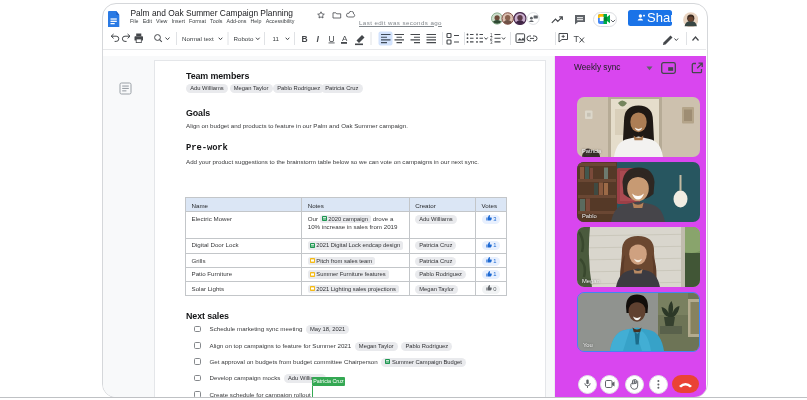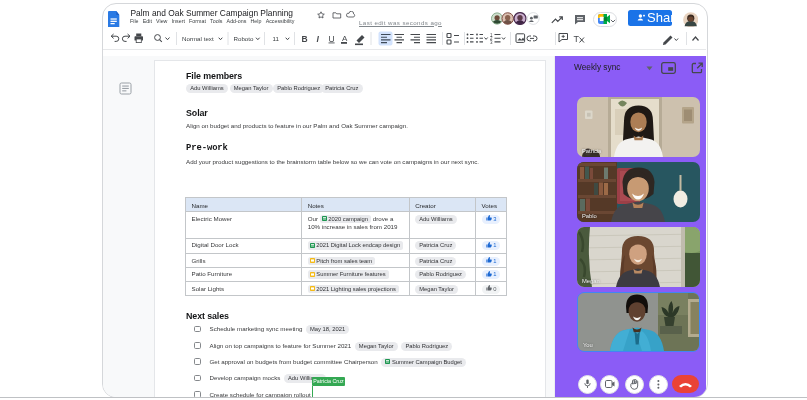--- a/index.html
+++ b/index.html
@@ -25,21 +25,21 @@
 .chip { display:inline-block; background:#e9eaed; border-radius:2.5px; font-size:5.8px; color:#303134; line-height:8.6px; height:8.6px; padding:0 3px 0 2px; white-space:nowrap; position:relative; }
 .cbx { position:absolute; width:6.8px; height:6.8px; border:1px solid #85888c; border-radius:1.6px; background:#fff; }
 .ni { position:absolute; font-size:6.2px; color:#38393b; line-height:8px; white-space:nowrap;}
 
 #tbl { position:absolute; left:82px; top:141px; width:321.5px; border-collapse:collapse; }
 #tbl td { border:1px solid #c3c6c9; font-size:6.2px; color:#38393b; vertical-align:top; padding:2.5px 0 0 5.5px; }
 #tbl tr.hdr td { background:#dbe6f5; color:#27292c; height:14px; padding-top:3.5px;}
 .pillrel { display:inline-block; background:#e9eaed; border-radius:7px; font-size:5.8px; color:#303134; line-height:9.2px; height:9.2px; padding:0 4px; white-space:nowrap; }
 .vchip { display:inline-block; background:#e8f0fe; border-radius:6.5px; height:9px; line-height:9px; font-size:5.8px; color:#1967d2; padding:0 4px; }
 
-#sidebar { position:absolute; left:451px; top:52px; width:152px; height:341px; background:#8b5cf6; border-left:1px solid #eceef0; }
+#sidebar { position:absolute; left:451px; top:52px; width:152px; height:341px; background:#d946ef; border-left:1px solid #eceef0; }
 .tile { position:absolute; left:22px; width:123px; height:60px; border-radius:7px; overflow:hidden; }
 .tlabel { position:absolute; left:5px; bottom:2.5px; font-size:5.8px; color:#f2f2f2; text-shadow:0 0 2px rgba(0,0,0,.55); line-height:7px;}
 .ctrl { position:absolute; width:19px; height:19px; border:1px solid #e0e2e5; border-radius:50%; background:#fff; }
 </style>
 </head>
 <body>
 <div id="stage">
   <div id="win">
 
     <svg class="abs" style="left:5px;top:6.5px" width="12" height="17" viewBox="0 0 12 17">
@@ -252,26 +252,26 @@
     </div>
 
     <div id="docarea">
       <div id="page"></div>
       <svg class="abs" style="left:15.5px;top:26px" width="13" height="13" viewBox="0 0 13 13">
         <rect x="1" y="1" width="11" height="11" rx="1.5" fill="none" stroke="#9aa0a6" stroke-width="1"></rect>
         <rect x="3.2" y="3.5" width="6.6" height="1.1" fill="#9aa0a6"></rect>
         <rect x="3.2" y="5.9" width="6.6" height="1.1" fill="#9aa0a6"></rect>
         <rect x="3.2" y="8.3" width="4.2" height="1.1" fill="#9aa0a6"></rect>
       </svg>
-      <div class="h2" style="left:83px;top:15px;">File members</div>
+      <div class="h2" style="left:83px;top:15px;">Team members</div>
       <div class="pill" style="left:83px;top:28px;">Adu Williams</div>
       <div class="pill" style="left:126.5px;top:28px;">Megan Taylor</div>
       <div class="pill" style="left:170px;top:28px;">Pablo Rodriguez</div>
       <div class="pill" style="left:218px;top:28px;">Patricia Cruz</div>
-      <div class="h2" style="left:83px;top:52px;">Solar</div>
+      <div class="h2" style="left:83px;top:52px;">Goals</div>
       <div class="body" style="left:83px;top:66px;">Align on budget and products to feature in our Palm and Oak Summer campaign.</div>
       <div class="h2" style="left:83px;top:86.5px;font-family:Liberation Mono, monospace;">Pre-work</div>
       <div class="body" style="left:83px;top:102px;">Add your product suggestions to the brainstorm table below so we can vote on campaigns in our next sync.</div>
       <table id="tbl">
         <tbody>
             <tr class="hdr">
               <td style="width:117px;">Name</td>
               <td style="width:107.5px;">Notes</td>
               <td style="width:66.5px;">Creator</td>
               <td style="width:30.5px;">Votes</td>

